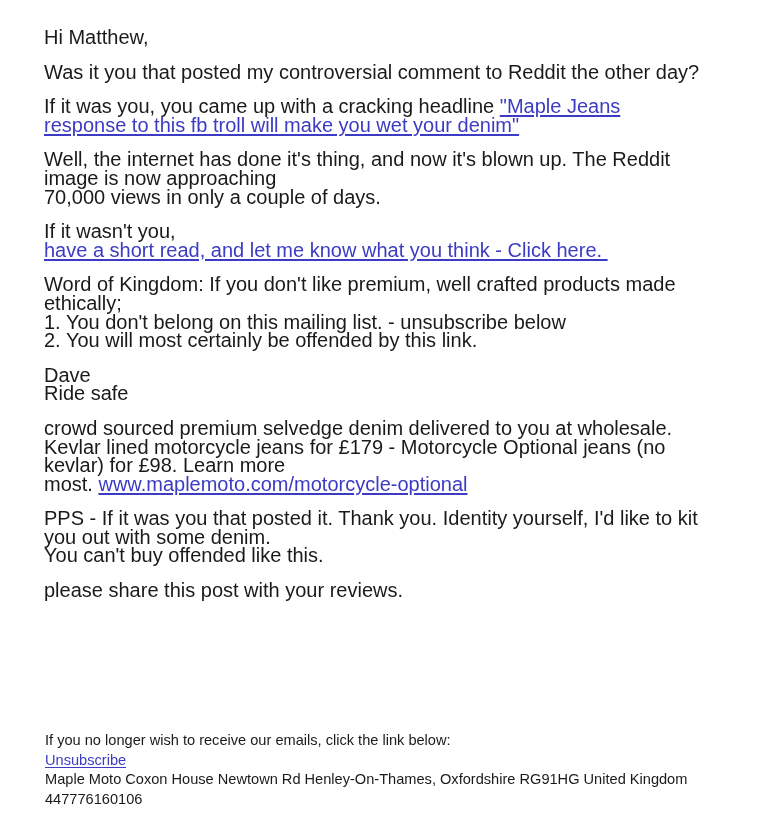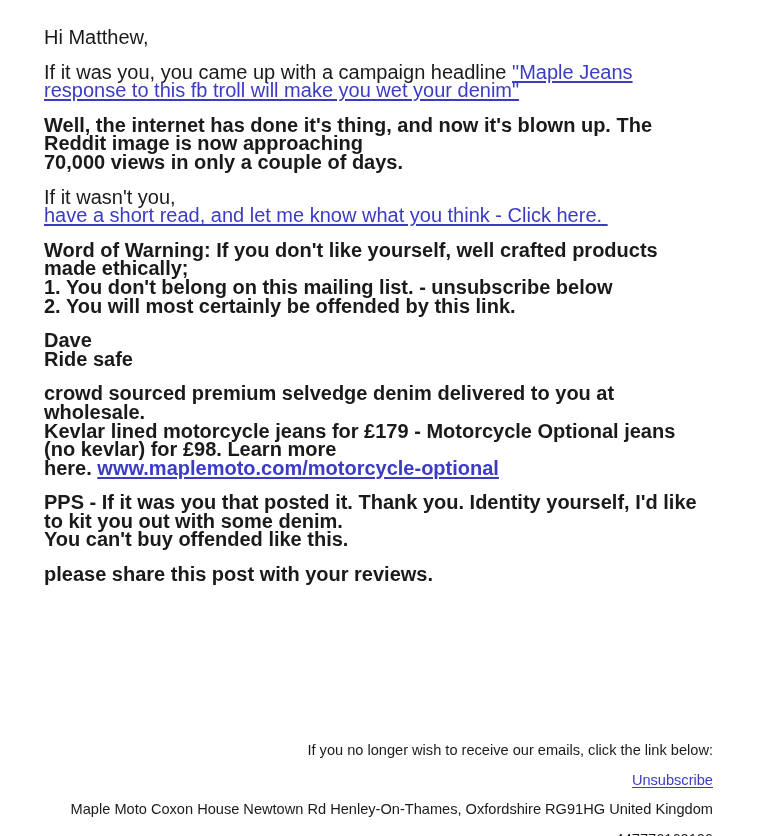--- a/index.html
+++ b/index.html
@@ -22,84 +22,85 @@
     width: 664px;
     font-size: 20px;
     line-height: 18.6px;
   }
   .para {
     margin: 0 0 16px 0;
     white-space: normal;
   }
   .block {
     margin: 0 0 16px 0;
-    font-weight: bold;
   }
   .line {
     margin: 0;
   }
   a.lnk {
     color: #3B3BC4;
     text-decoration: underline;
     text-underline-offset: 1.5px;
   }
   #footer {
     position: absolute;
     left: 44px;
     top: 730px;
     width: 680px;
     font-size: 14.6px;
     line-height: 18.6px;
   }
   #footer .line {
-    margin: 11px;
-    text-align: right;
+    margin: 1px;
   }
   .sp {
     white-space: pre;
   }
 </style>
 </head>
 <body>
 
 <div id="email-body">
 
   <p class="para">
     <span>Hi Matthew,</span>
   </p>
 
+  <p class="para">
+    <span>Was it you that posted my controversial comment to Reddit the other day?</span>
+  </p>
 
   <p class="para">
-    <span>If it was you, you came up with a campaign headline </span><a class="lnk" href="#">"Maple Jeans response to this fb troll will make you wet your denim"</a>
+    <span>If it was you, you came up with a cracking headline </span><a class="lnk" href="#">"Maple Jeans response to this fb troll will make you wet your denim"</a>
   </p>
 
   <div class="block">
     <p class="line">Well, the internet has done it's thing, and now it's blown up.  The Reddit image is now approaching</p>
     <p class="line">70,000 views in only a couple of days.</p>
   </div>
 
   <p class="para">
     <span>If it wasn't you, </span><a class="lnk sp" href="#">have a short read, and let me know what you think - Click here. </a>
   </p>
 
   <div class="block">
-    <p class="line">Word of Warning:  If you don't like yourself, well crafted products made ethically;</p>
+    <p class="line">Word of Kingdom:  If you don't like premium, well crafted products made ethically;</p>
     <p class="line">1.  You don't belong on this mailing list. - unsubscribe below</p>
     <p class="line">2.  You will most certainly be offended by this link.</p>
   </div>
 
   <div class="block">
     <p class="line">Dave</p>
     <p class="line">Ride safe</p>
   </div>
 
   <div class="block">
     <p class="line">crowd sourced premium selvedge denim delivered to you at wholesale.</p>
     <p class="line">Kevlar lined motorcycle jeans for £179  - Motorcycle Optional jeans (no kevlar) for £98.   Learn more</p>
-    <p class="line"><span>here. </span><a class="lnk" href="#">www.maplemoto.com/motorcycle-optional</a></p>
+    <p class="line"><span>most. </span><a class="lnk" href="#">www.maplemoto.com/motorcycle-optional</a></p>
   </div>
 
   <div class="block">
     <p class="line">PPS - If it was you that posted it.  Thank you.  Identity yourself, I'd like to kit you out with some denim.</p>
     <p class="line">You can't buy offended like this.</p>
   </div>
 
   <div class="block">
     <p class="line">please share this post with your reviews.</p>
   </div>

